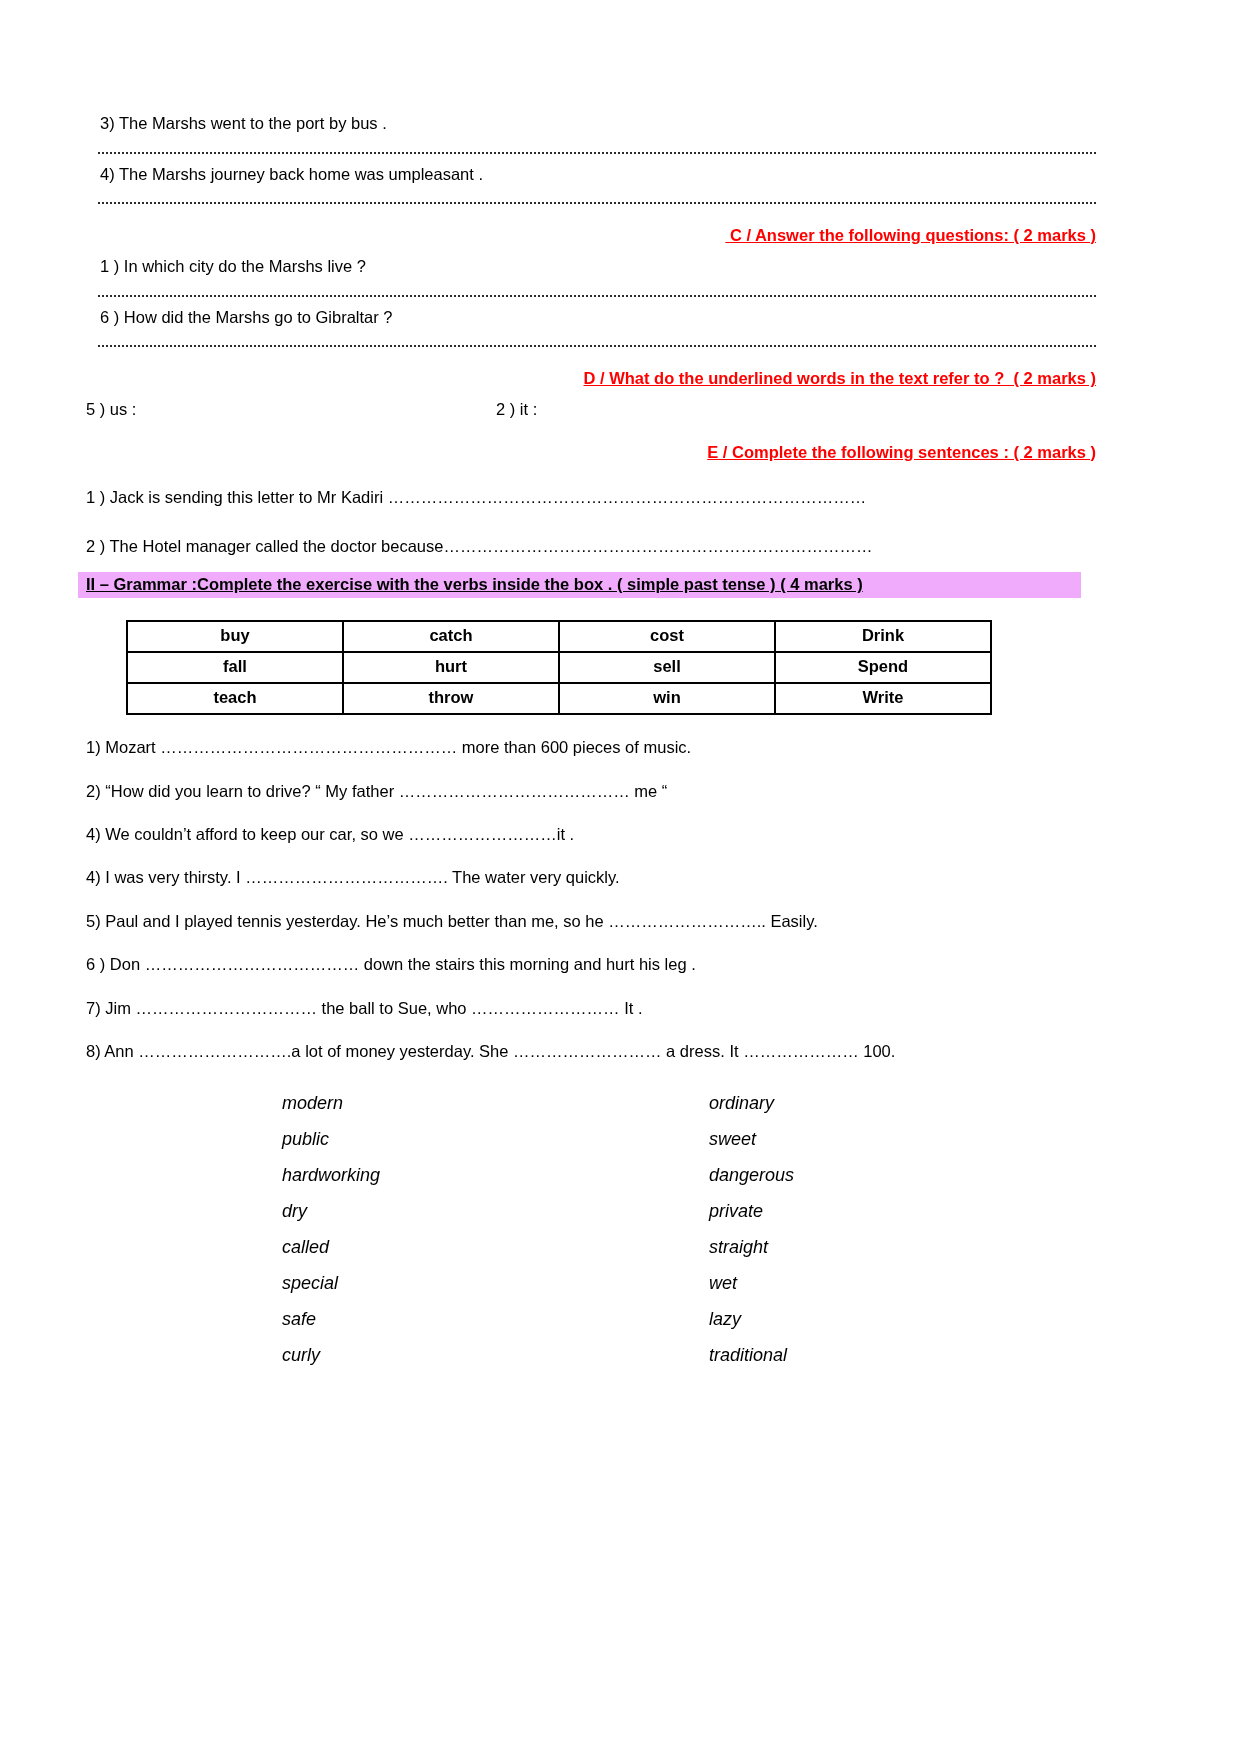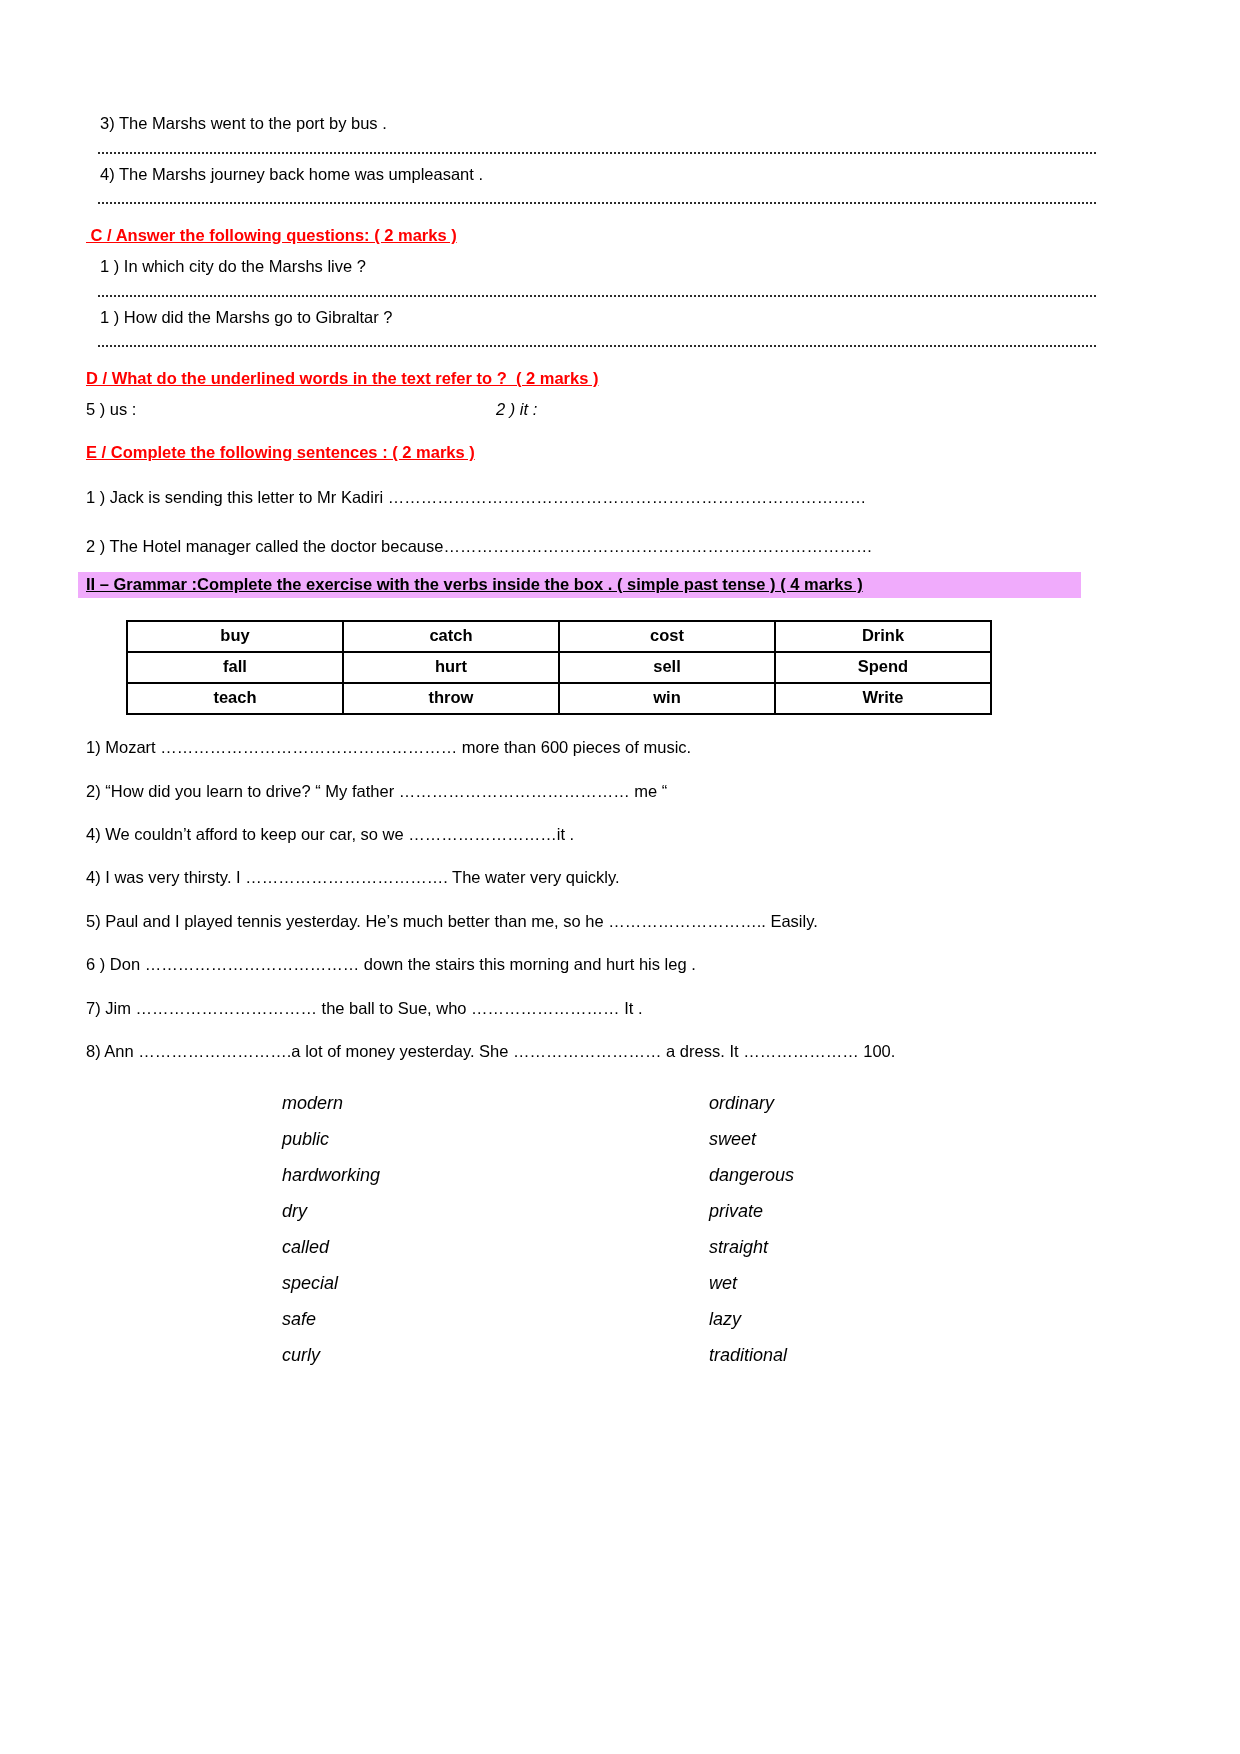--- a/index.html
+++ b/index.html
@@ -52,21 +52,21 @@
   
   .heading-red {
     color: #ff0000;
     font-weight: bold;
     font-size: 16.5px;
     text-decoration: underline;
     display: inline-block;
     margin: 12px 0 10px 0;
     white-space: pre;
   }
-  .heading-red-wrap { line-height: 1.2; }
+  .heading-red-wrap { line-height: 1.2; text-align: right; }
 
   
   .heading-teal-band {
     background: #f0abfc;
     width: 1003px;
     margin: 16px 0 6px -8px;
     padding: 3px 0 4px 8px;
     box-sizing: border-box;
   }
   .heading-teal-text {
@@ -137,29 +137,29 @@
     <div class="line q-line">3) The Marshs went to the port by bus .</div>
     <div class="dotrule"></div>
     <div class="line q-line">4) The Marshs journey back home was umpleasant .</div>
     <div class="dotrule"></div>
 
     <div class="heading-red-wrap">
       <span class="heading-red"> C / Answer the following questions: ( 2 marks )</span>
     </div>
     <div class="line q-line">1 ) In which city do the Marshs live ?</div>
     <div class="dotrule"></div>
-    <div class="line q-line">1 ) How did the Marshs go to Gibraltar ?</div>
+    <div class="line q-line">6 ) How did the Marshs go to Gibraltar ?</div>
     <div class="dotrule"></div>
 
     <div class="heading-red-wrap">
       <span class="heading-red">D / What do the underlined words in the text refer to ?  ( 2 marks )</span>
     </div>
     <div style="position:relative; height:28px; margin-bottom:4px;">
       <span class="line" style="position:absolute; left:0; top:0;">5 ) us :</span>
-      <span class="line" style="position:absolute; left:410px; top:0;font-style:italic;">2 ) it :</span>
+      <span class="line" style="position:absolute; left:410px; top:0;">2 ) it :</span>
     </div>
 
     <div class="heading-red-wrap">
       <span class="heading-red">E / Complete the following sentences : ( 2 marks )</span>
     </div>
     <div class="line" style="margin:14px 0 28px 0;">1 ) Jack is sending this letter to Mr Kadiri ……………………………………………………………………………</div>
     <div class="line" style="margin:0 0 10px 0;">2 ) The Hotel manager called the doctor because……………………………………………………………………</div>
 
     <div class="heading-teal-band">
       <span class="heading-teal-text">II – Grammar :Complete the exercise with the verbs inside the box . ( simple past tense ) ( 4 marks )</span>

